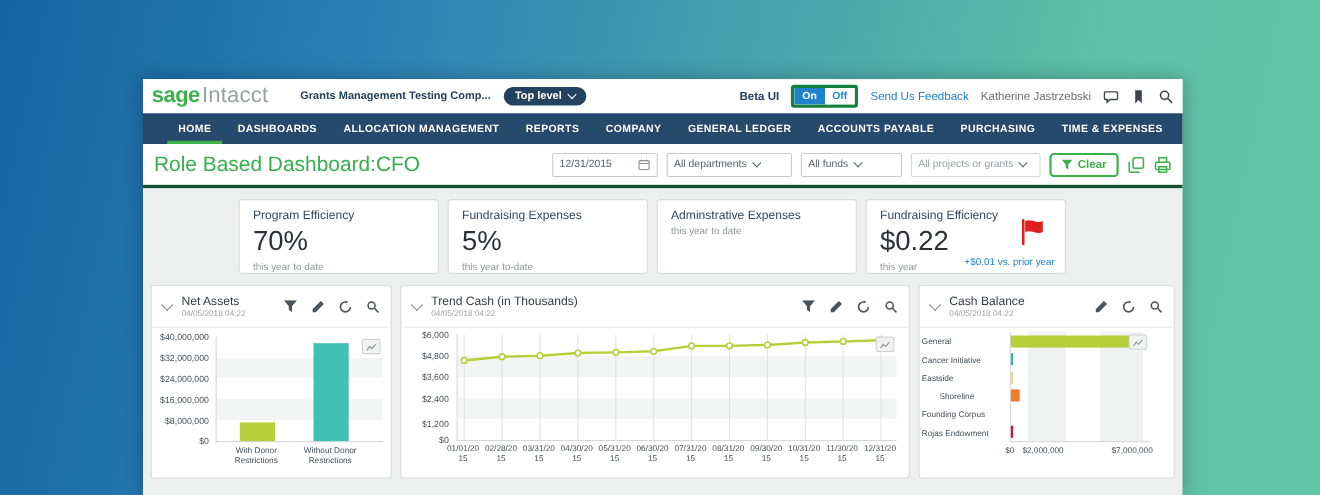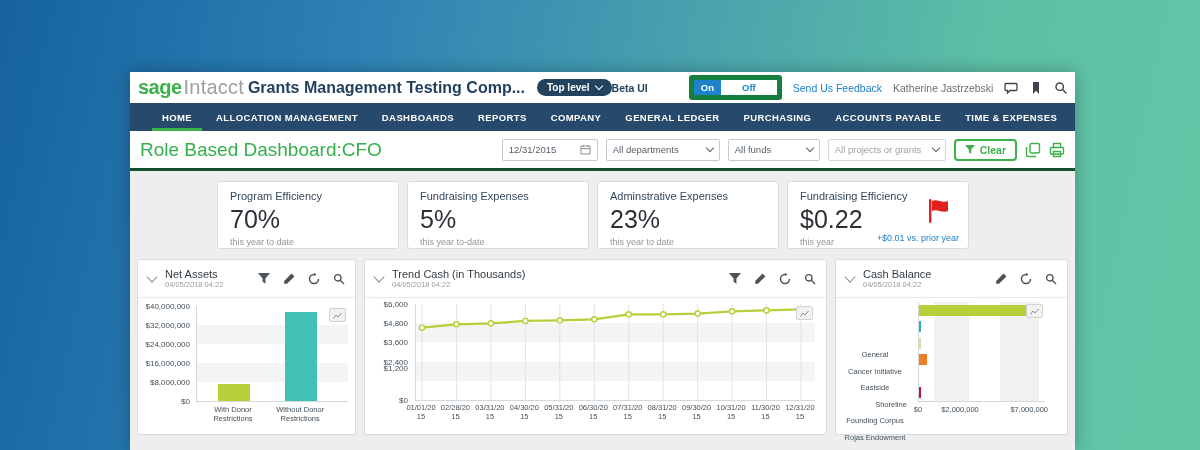--- a/index.html
+++ b/index.html
@@ -6,46 +6,46 @@
   body{font-family:"Liberation Sans","DejaVu Sans",sans-serif;}
   .stage{position:relative;width:1200px;height:450px;overflow:hidden;
     background:linear-gradient(102deg,#16639f 0%,#2d81b5 28%,#4aa3ad 55%,#5dc0a5 78%,#62c6a6 100%);}
   .window{position:absolute;left:130px;top:72px;width:945px;height:378px;background:#edefef;
     box-shadow:0 0 16px rgba(0,0,0,.28);}
   
   .topbar{height:31px;background:#fff;display:flex;align-items:center;padding:0 8px;white-space:nowrap;}
   .logo{display:flex;align-items:baseline;cursor:pointer;}
   .logo-sage{font-size:20px;font-weight:bold;color:#3cb14a;letter-spacing:-.5px;}
   .logo-intacct{font-size:20px;color:#9aa0a3;margin-left:2px;letter-spacing:.2px;}
-  .company{font-size:16px;font-weight:bold;color:#23415f;margin-left:4px;}
+  .company{font-size:10px;font-weight:bold;color:#23415f;margin-left:29px;}
   .entity-pill{display:flex;align-items:center;gap:6px;background:#22425e;color:#fff;border:none;
     font-family:inherit;font-size:10px;font-weight:bold;border-radius:10px;padding:3px 10px;margin-left:12px;cursor:pointer;}
   .chev{width:5px;height:5px;border-right:1.5px solid currentColor;border-bottom:1.5px solid currentColor;
     transform:rotate(45deg);display:inline-block;margin-top:-3px;}
   .topbar-right{margin-left:auto;display:flex;align-items:center;gap:11px;}
   .beta-label{font-size:10.5px;font-weight:bold;color:#23415f;}
-  .toggle{display:flex;border:5px solid #15803d;border-radius:3px;overflow:hidden;font-size:9.5px;font-weight:bold;margin-left:30px;}
+  .toggle{display:flex;border:3px solid #15803d;border-radius:3px;overflow:hidden;font-size:9.5px;font-weight:bold;}
   .toggle-on{background:#1e82cc;color:#fff;padding:2px 7px;cursor:pointer;}
-  .toggle-off{background:#fff;color:#1e82cc;padding:2px 21px;cursor:pointer;}
+  .toggle-off{background:#fff;color:#1e82cc;padding:2px 7px;cursor:pointer;}
   .feedback{font-size:10.5px;color:#1e82cc;text-decoration:none;cursor:pointer;}
   .user{font-size:10.5px;color:#6b7075;cursor:pointer;}
   .tb-icon{width:14px;height:14px;color:#3c434a;cursor:pointer;display:block;}
   
   .navbar{height:28px;background:#274a6c;display:flex;align-items:stretch;padding-left:20px;overflow:hidden;}
   .nav-item{display:flex;align-items:center;padding:0 12px;color:#fff;font-size:9.5px;font-weight:bold;
     letter-spacing:.4px;position:relative;cursor:pointer;white-space:nowrap;}
   .nav-item.active::after{content:"";position:absolute;left:2px;right:2px;bottom:0;height:3px;background:#3cb14a;}
   
   .titlebar{height:37px;background:#fff;display:flex;align-items:center;padding:0 10px;border-bottom:3px solid #14532d;}
   .page-title{font-size:19px;font-weight:normal;color:#35b04c;margin:0;}
   .filters{margin-left:auto;display:flex;align-items:center;gap:8px;}
   .date-box,.select-box{height:20px;border:1px solid #c7cbce;border-radius:2px;background:#fff;
     display:flex;align-items:center;font-size:9.5px;color:#55606a;padding:0 6px;gap:6px;cursor:pointer;}
   .date-box{width:82px;justify-content:space-between;}
-  .select-box{justify-content:space-between;}
+  .select-box{}
   .sel-departments{width:100px;} .sel-funds{width:78px;} .sel-projects{width:104px;color:#9aa0a5;border-color:#d4d7da;}
   .chev-dark{border-color:#55606a;}
   .cal-icon{width:11px;height:11px;display:block;color:#8a9096;}
   .clear-btn{display:flex;align-items:center;gap:5px;border:2px solid #3cb14a;border-radius:4px;background:#fff;
     color:#3cb14a;font-family:inherit;font-size:10.5px;font-weight:bold;padding:2px 9px;height:22px;cursor:pointer;}
   .g-icon{width:16px;height:16px;color:#3cb14a;cursor:pointer;display:block;}
   
   .dash-body{position:relative;height:282px;}
   
   .kpi-card{position:absolute;top:10px;height:68px;width:182px;background:#fff;border:1px solid #d9dcde;
@@ -66,21 +66,21 @@
   .panel-icons{margin-left:auto;display:flex;align-items:center;gap:13px;}
   .p-icon{width:12px;height:12px;color:#4c545b;cursor:pointer;display:block;}
   .plot{position:absolute;border-left:1px solid #d5d8da;border-bottom:1px solid #d5d8da;
     background:linear-gradient(#fff 0 20%,#f3f4f4 20% 40%,#fff 40% 60%,#f3f4f4 60% 80%,#fff 80% 100%);}
   .ytick{position:absolute;font-size:8px;color:#44505a;text-align:right;}
   .xtick{position:absolute;font-size:7.5px;color:#44505a;text-align:center;line-height:1.25;}
   .export-chip{position:absolute;width:15px;height:12px;background:#f0f1f1;border:1px solid #cfd2d4;border-radius:2px;
     display:flex;align-items:center;justify-content:center;cursor:pointer;}
   .export-chip svg{width:9px;height:7px;color:#8a9096;display:block;}
   .na-bar,.cb-bar{position:absolute;}
-  .cb-label{position:absolute;font-size:7.5px;color:#44505a;text-align:center;white-space:nowrap;margin-top:44px;}
+  .cb-label{position:absolute;font-size:7.5px;color:#44505a;text-align:left;white-space:nowrap;}
   .cb-plot{background:linear-gradient(90deg,#fff 0 12%,#f0f1f1 12% 40%,#fff 40% 64%,#f0f1f1 64% 95%,#fff 95% 100%);
     border-left:1px solid #d5d8da;border-bottom:1px solid #d5d8da;position:absolute;}
 </style>
 </head>
 <body>
 
 <div class="stage">
   <div class="window">
 
     <div class="topbar">
@@ -109,27 +109,27 @@
         </svg>
         <svg class="tb-icon" viewBox="0 0 14 14" fill="none" stroke="currentColor" stroke-width="1.4">
           <circle cx="5.7" cy="5.7" r="3.7"></circle>
             <line x1="8.6" y1="8.6" x2="12.5" y2="12.5"></line>
         </svg>
       </div>
     </div>
 
     <div class="navbar" id="navbar">
         <div class="nav-item active">HOME</div>
+        <div class="nav-item">DASHBOARDS</div>
         <div class="nav-item">ALLOCATION MANAGEMENT</div>
-        <div class="nav-item">DASHBOARDS</div>
         <div class="nav-item">REPORTS</div>
         <div class="nav-item">COMPANY</div>
         <div class="nav-item">GENERAL LEDGER</div>
+        <div class="nav-item">ACCOUNTS PAYABLE</div>
         <div class="nav-item">PURCHASING</div>
-        <div class="nav-item">ACCOUNTS PAYABLE</div>
         <div class="nav-item">TIME &amp; EXPENSES</div>
         <div class="nav-item">ACCOUNTS RECEIVAB</div>
       </div>
 
     <div class="titlebar">
       <h1 class="page-title">Role Based Dashboard:CFO</h1>
       <div class="filters">
         <div class="date-box">
           <span>12/31/2015</span>
           <svg class="cal-icon" viewBox="0 0 12 12" fill="none" stroke="currentColor" stroke-width="1.1">
@@ -175,21 +175,20 @@
             <div class="kpi-value">70%</div>
             <div class="kpi-caption">this year to date</div>
           </div>
           <div class="kpi-card" style="left: 277px;">
             <div class="kpi-title">Fundraising Expenses</div>
             <div class="kpi-value">5%</div>
             <div class="kpi-caption">this year to-date</div>
           </div>
           <div class="kpi-card" style="left: 467px;">
             <div class="kpi-title">Adminstrative Expenses</div>
-            <div class="kpi-value">23%</div>
             <div class="kpi-caption">this year to date</div>
           </div>
           <div class="kpi-card" style="left: 657px;">
             <div class="kpi-title">Fundraising Efficiency</div>
             <div class="kpi-value">$0.22</div>
             <div class="kpi-caption">this year</div>
             <svg viewBox="0 0 26 26" class="kpi-flag">
               <rect x="3" y="1" width="2.4" height="24" rx="1.2" fill="#e01f1f"></rect>
               <path d="M6 3c5-2.6 10 2.6 16 0v10c-6 2.6-11-2.6-16 0z" fill="#e01f1f"></path>
             </svg>
@@ -264,21 +263,21 @@
                 <circle cx="4.8" cy="4.8" r="3.2"></circle>
                 <line x1="7.3" y1="7.3" x2="11" y2="11"></line>
               </svg>
           </span>
         </div>
         <div id="tc-chart">
             <span class="ytick" style="left: 0px; width: 43px; top: 40px;">$6,000</span>
             <span class="ytick" style="left: 0px; width: 43px; top: 59.2px;">$4,800</span>
             <span class="ytick" style="left: 0px; width: 43px; top: 78.4px;">$3,600</span>
             <span class="ytick" style="left: 0px; width: 43px; top: 97.6px;">$2,400</span>
-            <span class="ytick" style="left: 0px; width: 43px; top: 104px;">$1,200</span>
+            <span class="ytick" style="left: 0px; width: 43px; top: 121px;">$1,200</span>
             <span class="ytick" style="left: 0px; width: 43px; top: 136px;">$0</span>
             <span class="xtick" style="word-break: break-all; left: 40px; width: 32px; top: 143px;">01/01/2015</span>
             <span class="xtick" style="word-break: break-all; left: 74.4545px; width: 32px; top: 143px;">02/28/2015</span>
             <span class="xtick" style="word-break: break-all; left: 108.909px; width: 32px; top: 143px;">03/31/2015</span>
             <span class="xtick" style="word-break: break-all; left: 143.364px; width: 32px; top: 143px;">04/30/2015</span>
             <span class="xtick" style="word-break: break-all; left: 177.818px; width: 32px; top: 143px;">05/31/2015</span>
             <span class="xtick" style="word-break: break-all; left: 212.273px; width: 32px; top: 143px;">06/30/2015</span>
             <span class="xtick" style="word-break: break-all; left: 246.727px; width: 32px; top: 143px;">07/31/2015</span>
             <span class="xtick" style="word-break: break-all; left: 281.182px; width: 32px; top: 143px;">08/31/2015</span>
             <span class="xtick" style="word-break: break-all; left: 315.636px; width: 32px; top: 143px;">09/30/2015</span>
@@ -344,21 +343,21 @@
           </span>
         </div>
         <div id="cb-chart">
             <span class="cb-label" style="left: 2px; width: 74px; top: 46.25px;">General</span>
             <span class="cb-label" style="left: 2px; width: 74px; top: 62.75px;">Cancer Initiative</span>
             <span class="cb-label" style="left: 2px; width: 74px; top: 79.25px;">Eastside</span>
             <span class="cb-label" style="left: 18px; width: 74px; top: 95.75px;">Shoreline</span>
             <span class="cb-label" style="left: 2px; width: 74px; top: 112.25px;">Founding Corpus</span>
             <span class="cb-label" style="left: 2px; width: 74px; top: 128.75px;">Rojas Endowment</span>
             <span class="xtick" style="left: 56px; width: 52px; top: 145px; text-align: center;">$0</span>
-            <span class="xtick" style="left: 98px; width: 52px; top: 145px; text-align: center;">$2,000,000</span>
+            <span class="xtick" style="left: 79px; width: 52px; top: 145px; text-align: right;">$2,000,000</span>
             <span class="xtick" style="left: 160px; width: 52px; top: 145px; text-align: right;">$7,000,000</span>
             <div class="cb-plot" style="left: 82px; top: 42px; width: 126px; height: 99px;">
               <div class="cb-bar" style="left: 0px; top: 2.75px; height: 11px; width: 108px; background: rgb(183, 207, 59);"></div>
               <div class="cb-bar" style="left: 0px; top: 19.25px; height: 11px; width: 2.16px; background: rgb(47, 181, 171);"></div>
               <div class="cb-bar" style="left: 0px; top: 35.75px; height: 11px; width: 2px; background: rgb(233, 212, 156);"></div>
               <div class="cb-bar" style="left: 0px; top: 52.25px; height: 11px; width: 8.1px; background: rgb(238, 125, 42);"></div>
               <div class="cb-bar" style="left: 0px; top: 85.25px; height: 11px; width: 2px; background: rgb(200, 16, 64);"></div>
               <span class="export-chip" style="top: 2px; right: 2px;">
                 <svg viewBox="0 0 9 7" fill="none" stroke="currentColor" stroke-width="1">
                   <path d="M0.5 6.5L3 3l2 2 3.5-4"></path>

